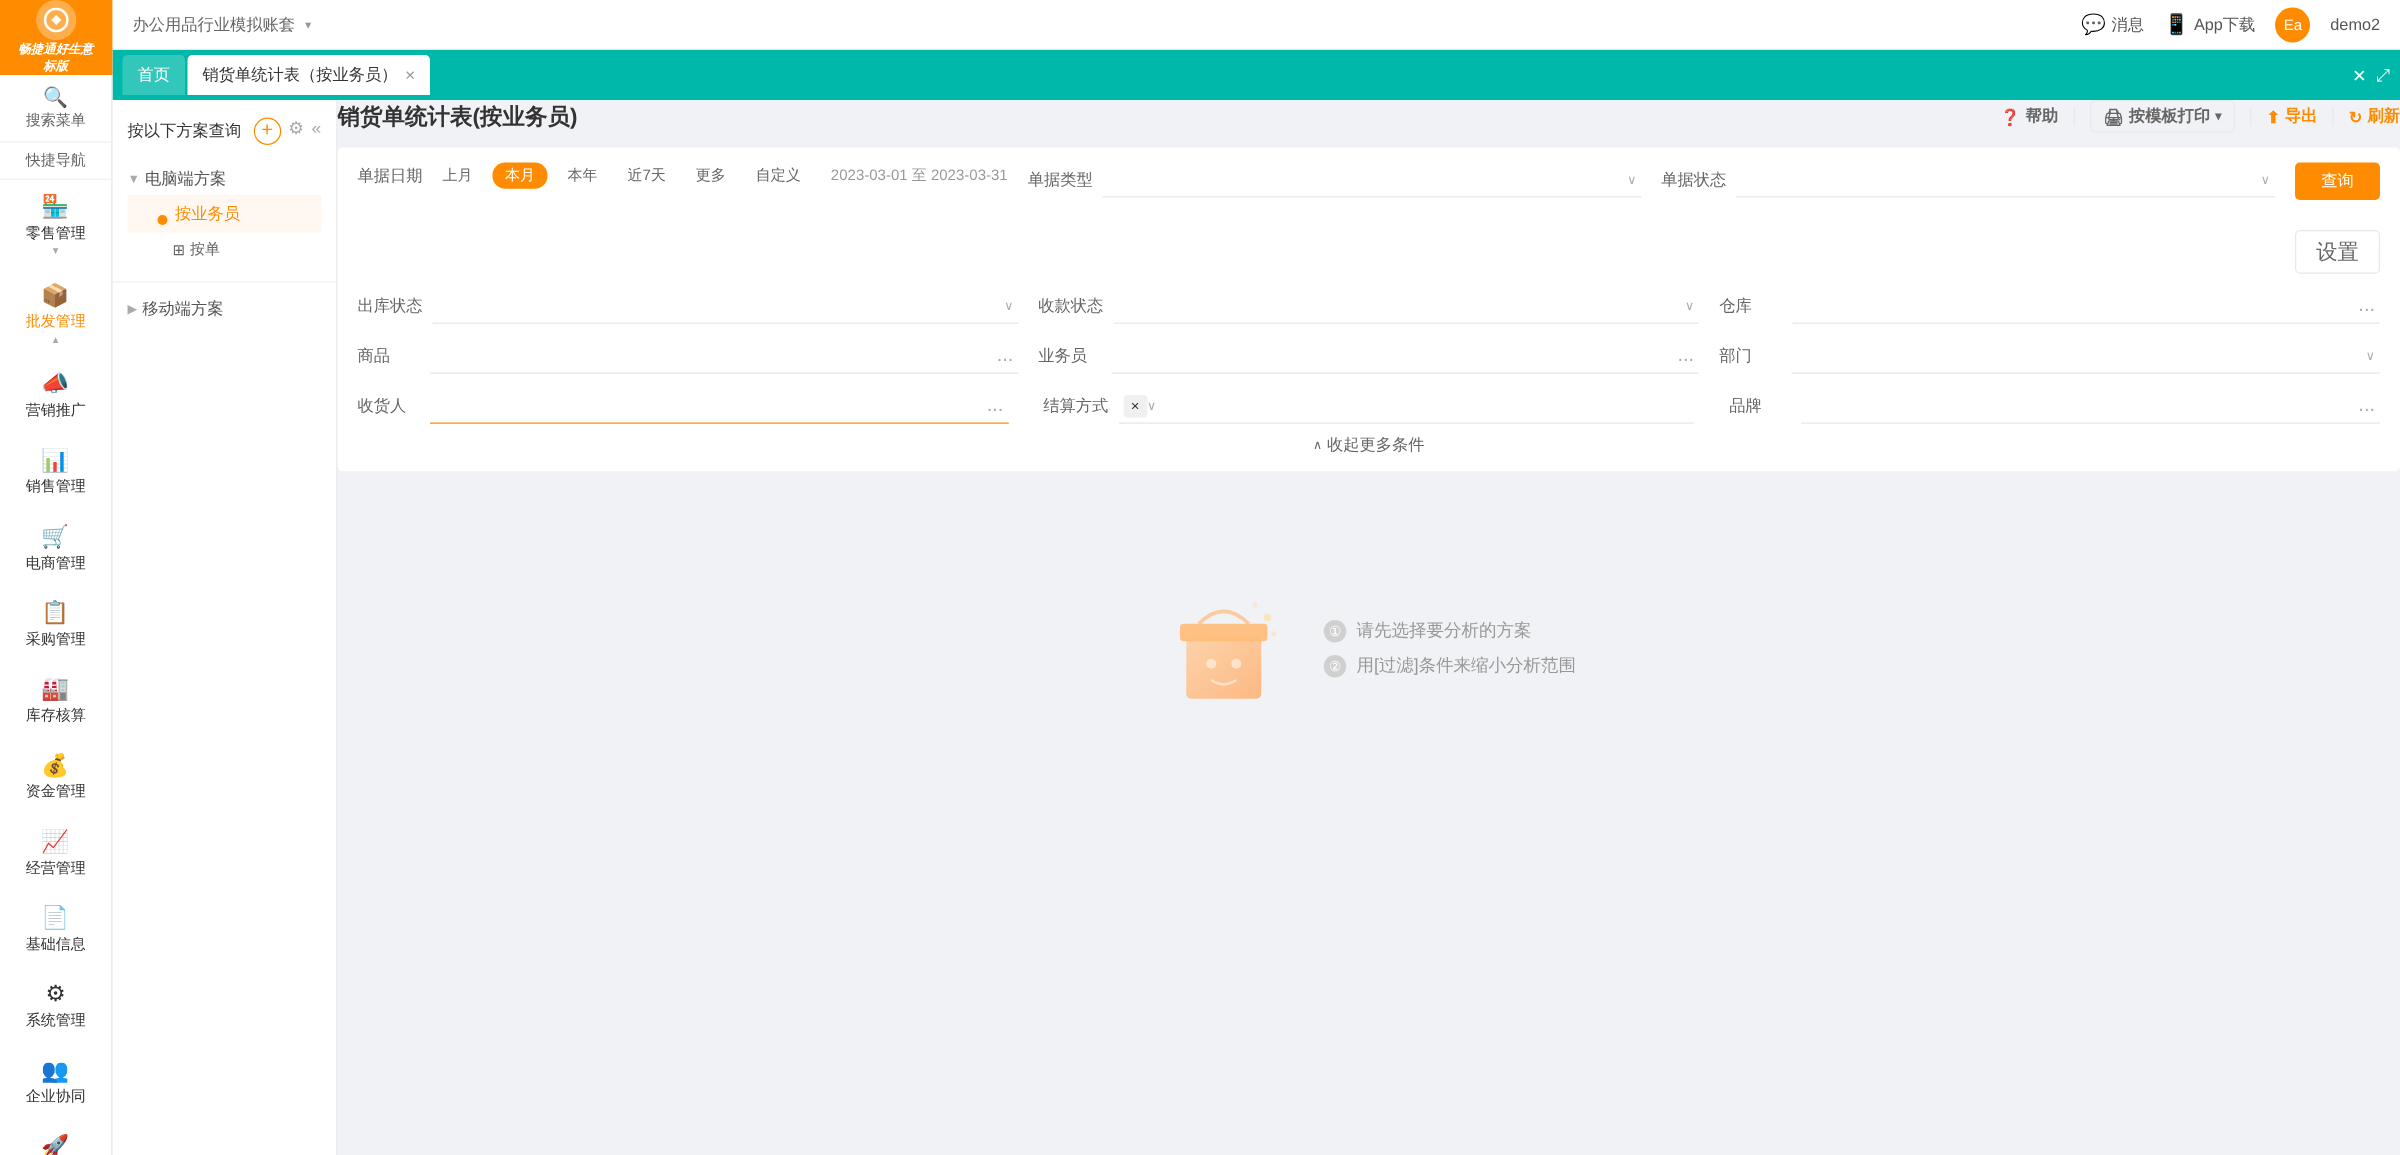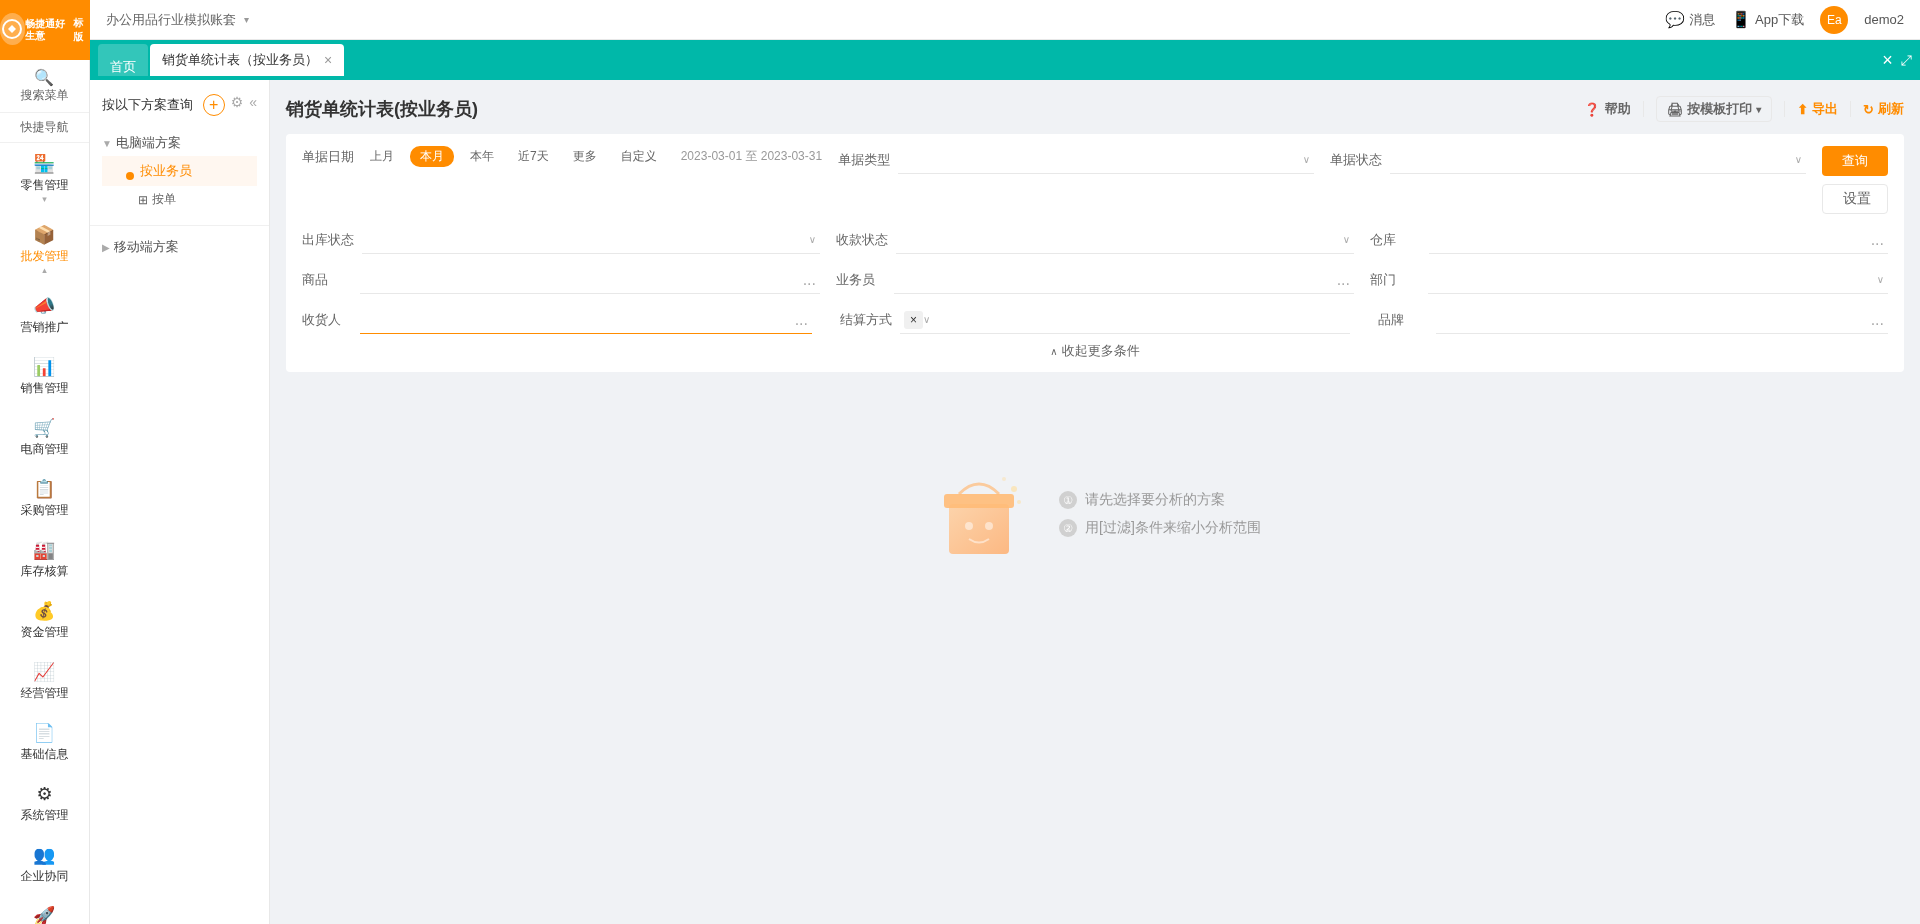--- a/index.html
+++ b/index.html
@@ -1,20 +1,20 @@
 <!DOCTYPE html>
 <html><head>
   <meta charset="utf-8">
   <style>
     * { box-sizing: border-box; margin: 0; padding: 0; }
     body { font-family: 'Microsoft YaHei', sans-serif; font-size: 13px; background: #f0f2f5; color: #333; display: flex; height: 924px; overflow: hidden; }
 
     
     .sidebar { width: 90px; background: #fff; display: flex; flex-direction: column; align-items: center; border-right: 1px solid #e8e8e8; height: 100%; }
-    .sidebar-logo { width: 90px; height: 60px; background: #ff8c00; display: flex; flex-direction: row; align-items: center; justify-content: center; color: #fff; font-size: 11px; font-weight: bold; }
+    .sidebar-logo { width: 90px; height: 60px; background: #ff8c00; display: flex; flex-direction: column; align-items: center; justify-content: center; color: #fff; font-size: 11px; font-weight: bold; font-style: italic; }
     .sidebar-logo .logo-icon { width: 32px; height: 32px; background: rgba(255,255,255,0.3); border-radius: 50%; display: flex; align-items: center; justify-content: center; margin-bottom: 2px; }
     .sidebar-search { width: 100%; padding: 8px 10px; font-size: 12px; color: #666; text-align: center; cursor: pointer; border-bottom: 1px solid #f0f0f0; }
     .sidebar-nav { width: 100%; padding: 6px 0; font-size: 12px; color: #666; text-align: center; cursor: pointer; border-bottom: 1px solid #f0f0f0; }
     .sidebar-item { width: 100%; padding: 10px 0; font-size: 12px; color: #333; text-align: center; cursor: pointer; display: flex; flex-direction: column; align-items: center; }
     .sidebar-item .si-icon { font-size: 18px; margin-bottom: 2px; }
     .sidebar-item.active { color: #ff8c00; }
 
     
     .main-area { flex: 1; display: flex; flex-direction: column; overflow: hidden; }
 
@@ -22,21 +22,21 @@
     .top-header { height: 40px; background: #fff; display: flex; align-items: center; justify-content: space-between; padding: 12px 16px; border-bottom: 1px solid #e8e8e8; }
     .top-header-left { display: flex; align-items: center; gap: 8px; font-size: 13px; color: #666; }
     .top-header-left .dropdown-arrow { font-size: 10px; color: #999; }
     .top-header-right { display: flex; align-items: center; gap: 16px; font-size: 13px; color: #555; }
     .top-header-right .header-btn { display: flex; align-items: center; gap: 4px; cursor: pointer; }
     .top-header-right .avatar { width: 28px; height: 28px; border-radius: 50%; background: #ff8c00; display: flex; align-items: center; justify-content: center; color: #fff; font-size: 12px; overflow: hidden; }
 
     
     .tab-bar { height: 40px; background: #00b8a9; display: flex; align-items: center; padding: 0 0 0 8px; }
     .tab-item { height: 32px; padding: 0 12px; display: flex; align-items: center; gap: 6px; background: #fff; border-radius: 4px 4px 0 0; font-size: 13px; color: #333; cursor: pointer; margin-right: 2px; }
-    .tab-item.home { background: rgba(255,255,255,0.2); color: #fff; border-radius: 4px 4px 0 0; align-items: flex-end; }
+    .tab-item.home { background: rgba(255,255,255,0.2); color: #fff; border-radius: 4px 4px 0 0; }
     .tab-item.active { background: #fff; color: #333; }
     .tab-close { font-size: 14px; color: #999; cursor: pointer; }
     .tab-bar-right { margin-left: auto; display: flex; align-items: center; gap: 8px; padding-right: 8px; color: #fff; font-size: 16px; cursor: pointer; }
 
     
     .content-area { flex: 1; display: flex; overflow: hidden; background: #f0f2f5; }
 
     
     .left-panel { width: 180px; background: #fff; border-right: 1px solid #e8e8e8; padding: 8px 0; overflow-y: auto; }
     .left-panel-header { display: flex; align-items: center; justify-content: space-between; padding: 6px 12px; font-size: 13px; color: #333; }
@@ -47,21 +47,21 @@
     .scheme-group-header .arrow { font-size: 10px; color: #aaa; }
     .scheme-item { padding: 6px 12px 6px 24px; font-size: 13px; cursor: pointer; display: flex; align-items: flex-end; gap: 6px; }
     .scheme-item.active { color: #ff8c00; background: #fff7f0; }
     .scheme-item .dot { width: 8px; height: 8px; border-radius: 50%; background: #ff8c00; }
     .scheme-sub-item { padding: 5px 12px 5px 36px; font-size: 12px; color: #666; cursor: pointer; display: flex; align-items: center; gap: 4px; }
     .mobile-section { padding: 4px 12px; }
     .mobile-header { display: flex; align-items: center; gap: 4px; font-size: 13px; color: #555; cursor: pointer; padding: 4px 0; }
     .mobile-header .arrow { font-size: 10px; color: #aaa; }
 
     
-    .right-content { flex: 1; padding: 16px; overflow-y: auto; }
+    .right-content { flex: 1; overflow-y: auto; }
     .page-title { font-size: 18px; font-weight: bold; color: #333; margin-bottom: 12px; display: flex; align-items: center; justify-content: space-between; }
     .page-title-actions { display: flex; align-items: center; gap: 12px; font-size: 13px; color: #666; }
     .page-title-actions .action-btn { display: flex; align-items: center; gap: 4px; cursor: pointer; }
     .action-btn.export-btn { color: #ff8c00; }
     .action-btn.refresh-btn { color: #ff8c00; }
 
     
     .filter-area { background: #fff; border-radius: 4px; padding: 12px 16px; margin-bottom: 12px; }
     .filter-label { font-size: 13px; color: #666; white-space: nowrap; min-width: 50px; }
     .filter-field { display: flex; align-items: center; flex: 1; border-bottom: 1px solid #e8e8e8; padding: 4px 4px; min-height: 28px; position: relative; cursor: pointer; }
@@ -80,21 +80,21 @@
     .filter-tag { display: flex; align-items: center; gap: 4px; background: #f0f0f0; border-radius: 3px; padding: 2px 6px; font-size: 12px; }
 
     
     .empty-state { display: flex; align-items: center; justify-content: center; flex-direction: row; padding: 80px 0; gap: 30px; }
     .empty-text { display: flex; flex-direction: column; gap: 10px; }
     .empty-text-item { display: flex; align-items: center; gap: 8px; font-size: 14px; color: #999; }
     .empty-text-num { width: 18px; height: 18px; border-radius: 50%; background: #d0d0d0; color: #fff; font-size: 11px; display: flex; align-items: center; justify-content: center; }
 
     
     .query-btn { background: #ff8c00; color: #fff; border: none; border-radius: 4px; padding: 6px 20px; font-size: 13px; cursor: pointer; }
-    .setting-btn { background: #fff; color: #666; border: 1px solid #e8e8e8; border-radius: 4px; padding: 5px 16px; font-size: 14px; cursor: pointer; margin-top: 4px; text-align: right; }
+    .setting-btn { background: #fff; color: #666; border: 1px solid #e8e8e8; border-radius: 4px; padding: 5px 16px; font-size: 17px; cursor: pointer; margin-top: 20px; }
     .btn-group { display: flex; flex-direction: column; gap: 4px; }
 
     .separator { height: 1px; background: #f0f0f0; margin: 4px 0; }
 
     
     .badge-circle { width: 22px; height: 22px; border-radius: 50%; border: 1.5px solid #ff8c00; display: flex; align-items: center; justify-content: center; color: #ff8c00; font-size: 16px; cursor: pointer; }
 
     
     .template-btn { display: flex; align-items: center; gap: 4px; color: #666; cursor: pointer; font-size: 13px; border: 1px solid #e8e8e8; padding: 3px 10px; border-radius: 4px; }
 

